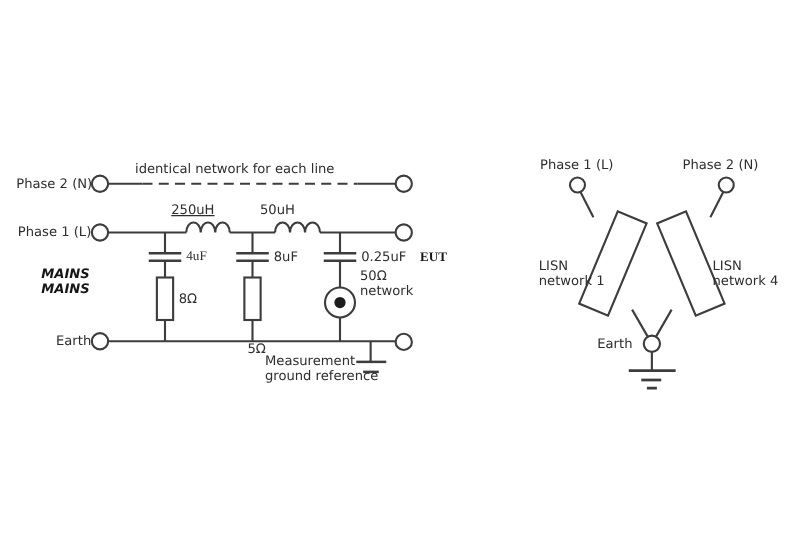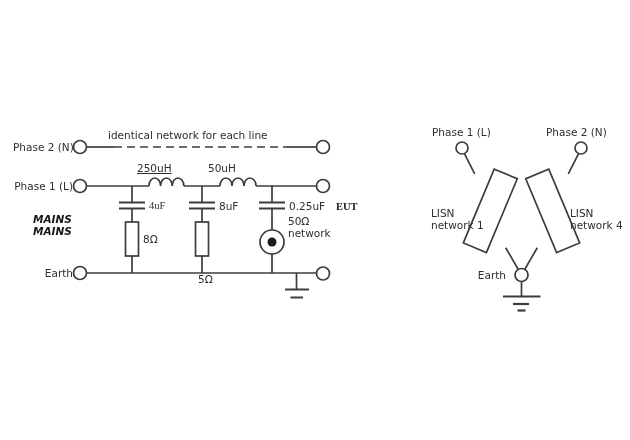--- a/index.html
+++ b/index.html
@@ -135,20 +135,24 @@
 
   <div class="lbl" style="left:288px;top:215px;">
     <span>50Ω</span>
     <span>network</span>
   </div>
 
   <div class="lbl bold" style="left:336px;top:201px;font-family:Liberation Serif, serif;">EUT</div>
 
   <div class="lbl right" style="left:13px;top:267px;width:60px;">Earth</div>
 
+  <div class="lbl" style="left:212px;top:283px;">
+    <span>Measurement</span>
+    <span>ground reference</span>
+  </div>
 
   <div class="lbl center" style="left:432px;top:126px;width:60px;">Phase 1 (L)</div>
   <div class="lbl center" style="left:546px;top:126px;width:60px;">Phase 2 (N)</div>
 
   <div class="lbl" style="left:431px;top:207px;">
     <span>LISN</span>
     <span>network 1</span>
   </div>
   <div class="lbl" style="left:570px;top:207px;">
     <span>LISN</span>

